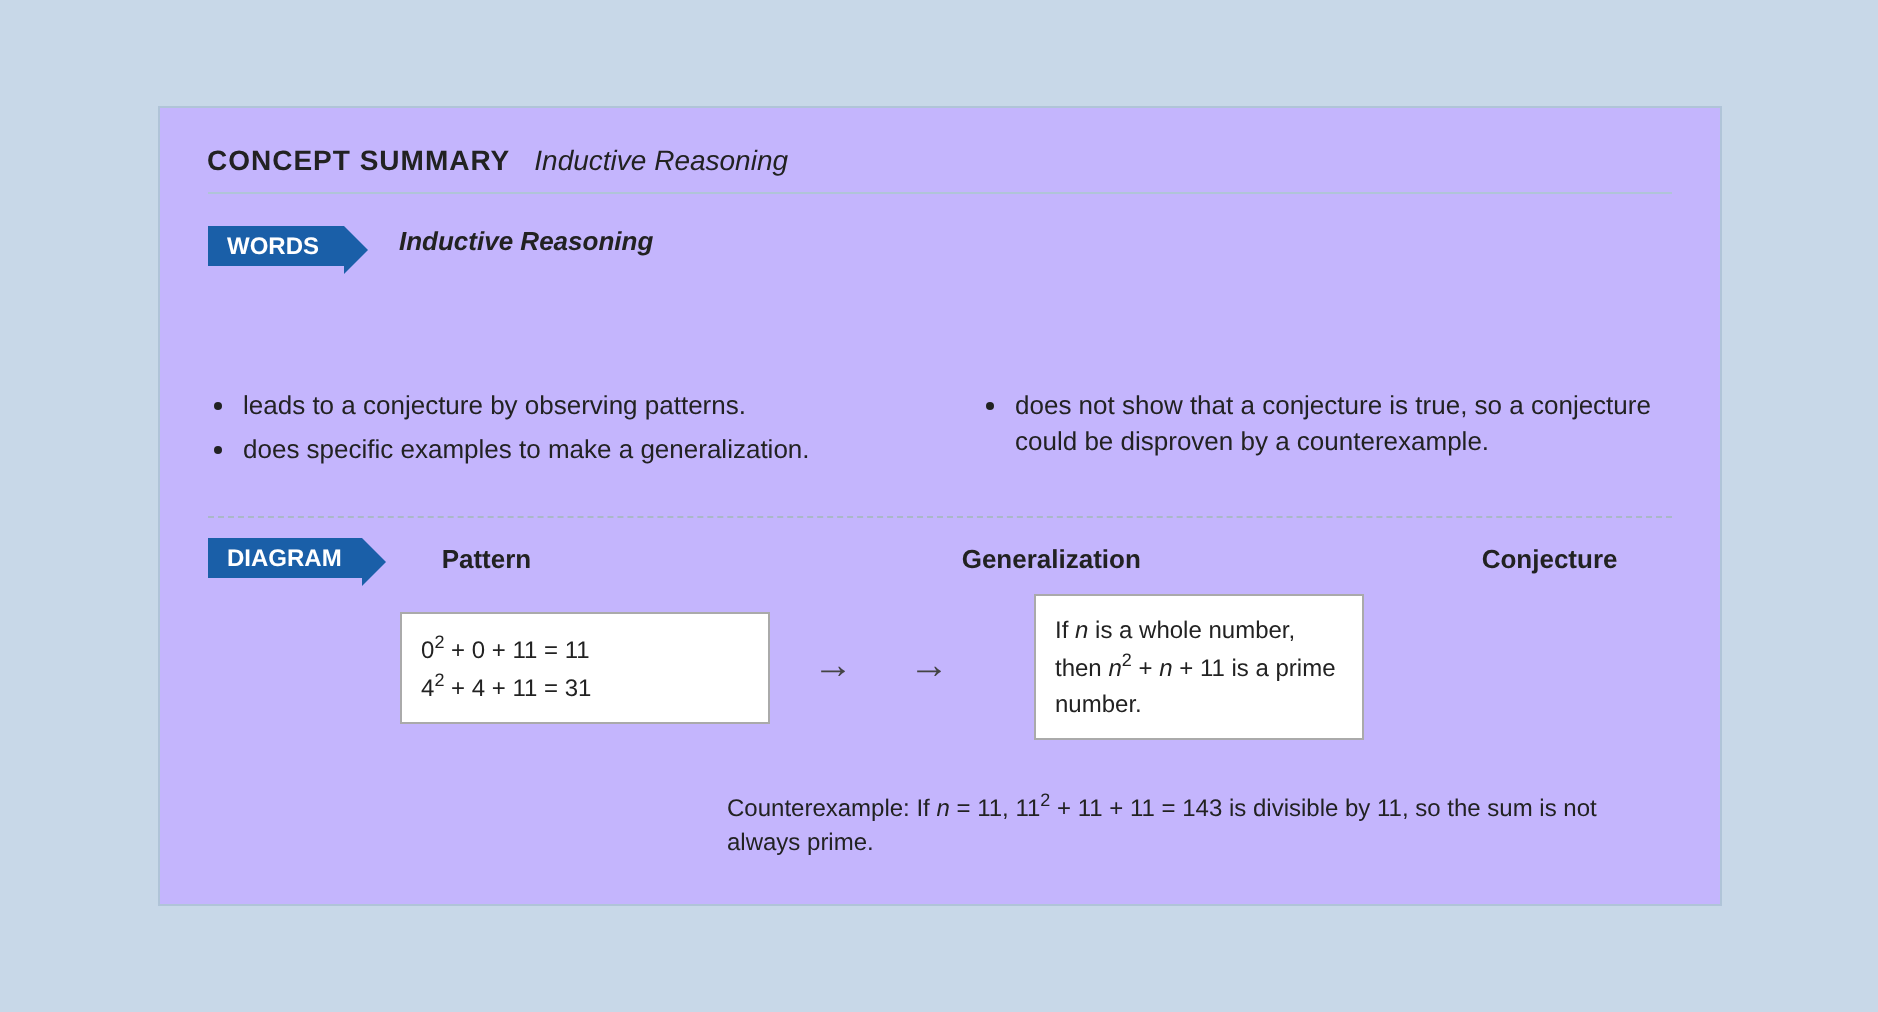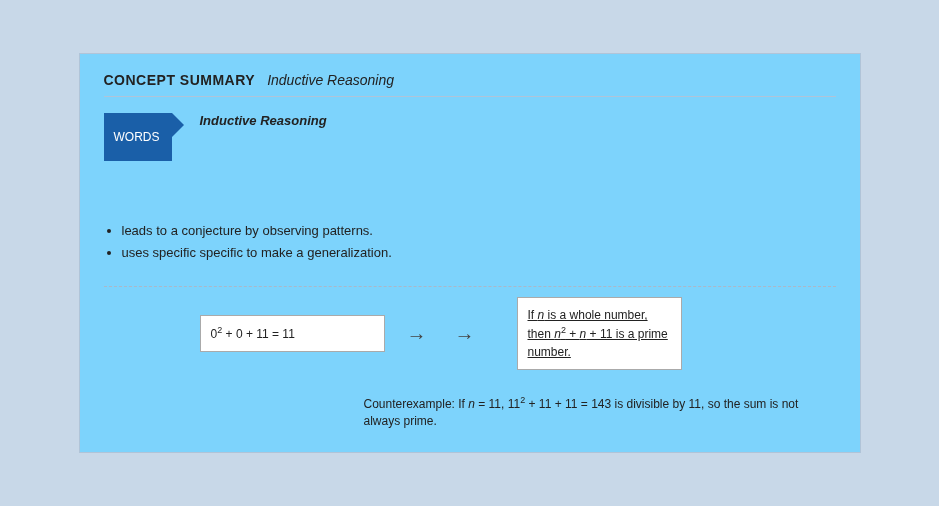--- a/index.html
+++ b/index.html
@@ -9,21 +9,21 @@
       font-family: Arial, sans-serif;
       font-size: 13px;
       display: flex;
       justify-content: center;
       align-items: center;
       width: 939px;
       min-height: 506px;
     }
 
     .card {
-      background: #7dd3fc;
+      background: #c4b5fd;
       width: 782px;
       padding: 18px 24px 22px 24px;
       border: 1px solid #b0c4d8;
     }
 
     .title-row {
       display: flex;
       align-items: center;
       gap: 12px;
       margin-bottom: 16px;
@@ -48,23 +48,23 @@
     .words-section {
       display: flex;
       align-items: flex-start;
       gap: 8px;
       margin-bottom: 20px;
     }
 
     .badge {
       background: #1a5fa8;
       color: white;
-      font-weight: normal;
-      font-size: 12px;
-      padding: 17px 10px;
+      font-weight: bold;
+      font-size: 12px;
+      padding: 3px 10px;
       white-space: nowrap;
       display: flex;
       align-items: flex-start;
       gap: 0;
       position: relative;
     }
 
     .badge::after {
       content: '';
       position: absolute;
@@ -185,21 +185,20 @@
     }
 
     .box-generalization {
       width: 160px;
       margin-left: 20px;
     }
 
     .box-conjecture {
       width: 165px;
       margin-left: 20px;
-      text-decoration: underline;
     }
 
     .arrow {
       font-size: 20px;
       color: #444;
       margin: 0 6px;
     }
 
     .counterexample {
       margin-top: 24px;
@@ -233,35 +232,53 @@
     <div class="badge">
       <span class="badge-text">WORDS</span>
     </div>
     <span class="words-label">Inductive Reasoning</span>
   </div>
 
   <div class="bullets-container">
     <div class="bullet-col">
       <ul>
         <li>leads to a conjecture by observing patterns.</li>
-        <li>uses specific specific to make a generalization.</li>
+        <li>does specific examples to make a generalization.</li>
       </ul>
     </div>
+    <div class="bullet-col">
+      <ul>
+        <li>does not show that a conjecture is true, so a conjecture could be disproven by a counterexample.</li>
+      </ul>
+    </div>
   </div>
 
   <hr class="divider">
 
   <div class="diagram-section">
 
+    <div class="diagram-header-row">
+      <div class="diagram-badge">
+        <span>DIAGRAM</span>
+      </div>
+      <div class="diagram-cols-header">
+        <span class="col-header col-pattern">Pattern</span>
+        <span style="width:40px;"></span>
+        <span class="col-header col-generalization">Generalization</span>
+        <span style="width:40px;"></span>
+        <span class="col-header col-conjecture">Conjecture</span>
+      </div>
+    </div>
 
     <div class="diagram-content-row">
       <div class="diagram-spacer"></div>
 
       <div class="box box-pattern">
         <div>0<sup>2</sup> + 0 + 11 = 11</div>
+        <div>4<sup>2</sup> + 4 + 11 = 31</div>
       </div>
 
       <span class="arrow">→</span>
 
 
       <span class="arrow">→</span>
 
       <div class="box box-conjecture">
         <span>If <i>n</i> is a whole number, then <i>n</i><sup>2</sup> + <i>n</i> + 11 is a prime number.</span>
       </div>

